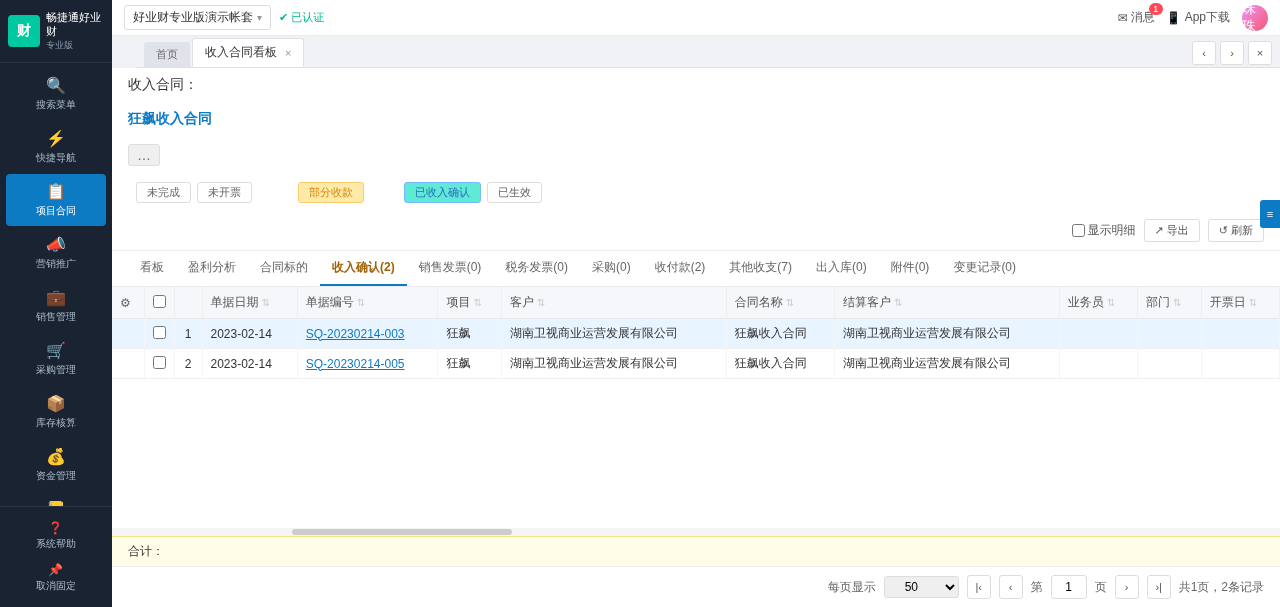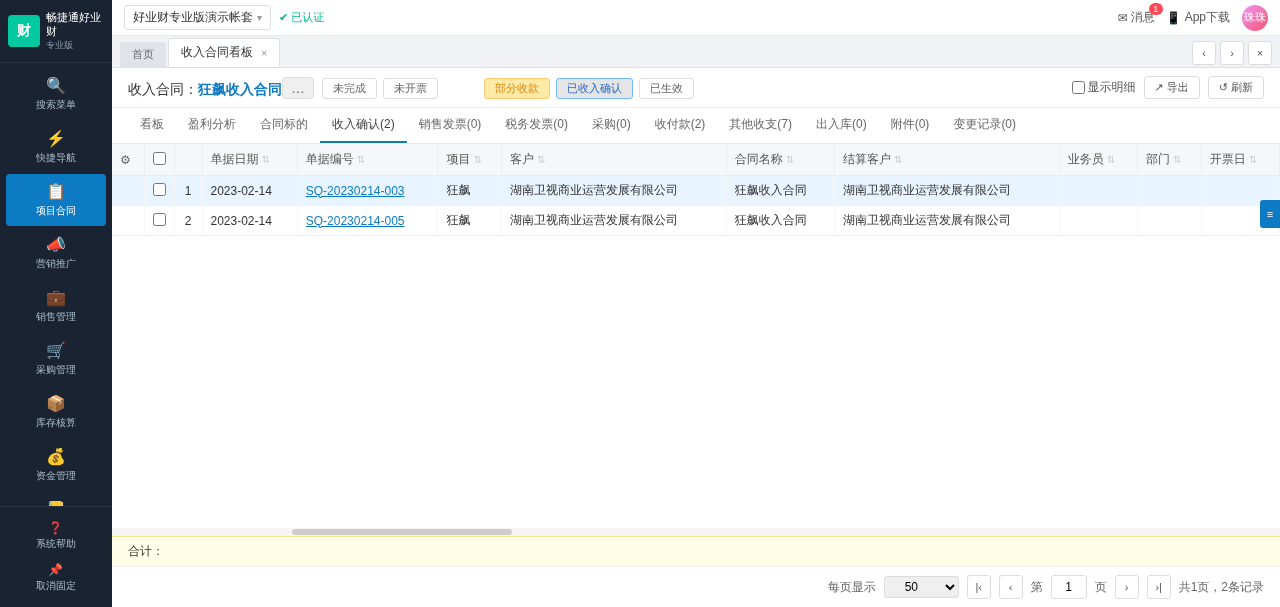--- a/index.html
+++ b/index.html
@@ -27,47 +27,47 @@
 
     
     .topbar { height: 36px; background: #fff; border-bottom: 1px solid #e8eaed; display: flex; align-items: center; padding: 0 12px; gap: 8px; }
     .topbar-company { display: flex; align-items: center; gap: 4px; color: #333; font-size: 12px; border: 1px solid #ddd; border-radius: 3px; padding: 3px 8px; cursor: pointer; }
     .topbar-company-arrow { color: #999; font-size: 10px; }
     .topbar-certified { display: flex; align-items: center; gap: 3px; color: #00b894; font-size: 11px; }
     .topbar-spacer { flex: 1; }
     .topbar-actions { display: flex; align-items: center; gap: 12px; }
     .topbar-action { display: flex; align-items: center; gap: 3px; color: #555; font-size: 12px; cursor: pointer; position: relative; }
     .topbar-badge { position: absolute; top: -6px; right: -8px; background: #ff4757; color: white; border-radius: 8px; font-size: 9px; padding: 1px 4px; min-width: 14px; text-align: center; }
-    .topbar-avatar { width: 26px; height: 26px; border-radius: 50%; background: linear-gradient(135deg, #f093fb, #f5576c); display: flex; align-items: center; justify-content: center; color: white; font-size: 11px; cursor: pointer; }
-
-    
-    .tabbar { height: 32px; background: #f0f2f5; display: flex; align-items: flex-end; padding: 0 8px; gap: 2px; border-bottom: 1px solid #dde1e6; }
+    .topbar-avatar { width: 26px; height: 26px; border-radius: 50%; background: linear-gradient(135deg, #f093fb, #f5576c); display: flex; align-items: center; justify-content: center; color: white; font-size: 14px; cursor: pointer; }
+
+    
+    .tabbar { height: 32px; background: #f0f2f5; display: flex; align-items: flex-end; padding: 0 8px; gap: 2px; border-bottom: 1px solid #dde1e6; margin-left: 24px; }
     .tab { display: flex; align-items: center; gap: 6px; padding: 5px 12px; border-radius: 3px 3px 0 0; cursor: pointer; font-size: 12px; background: #e0e4ea; color: #666; }
     .tab.active { background: #fff; color: #333; border: 1px solid #dde1e6; border-bottom: 1px solid #fff; }
     .tab-home { color: #666; font-size: 11px; }
     .tab-close { color: #999; font-size: 11px; margin-left: 2px; }
 
     
     .content { flex: 1; background: #fff; overflow: hidden; display: flex; flex-direction: column; }
 
     
-    .contract-header { padding: 8px 16px; display: flex; align-items: flex-end; gap: 0; border-bottom: 1px solid #eee; }
+    .contract-header { padding: 8px 16px; display: flex; align-items: flex-start; gap: 16px; border-bottom: 1px solid #eee; flex-direction: column; }
     .contract-status-group { display: flex; gap: 6px; margin-left: 8px; }
     .status-btn { padding: 2px 10px; border-radius: 3px; font-size: 11px; cursor: pointer; border: 1px solid #ddd; background: #fff; color: #666; }
     .status-btn.active-partial { background: #ffeaa7; border-color: #fdcb6e; color: #d68910; margin-left: 40px; }
-    .status-btn.active-confirmed { background: #e5e5e5; border-color: #74b9ff; color: #2d6bc4; }
+    .status-btn.active-confirmed { background: #5eead4; border-color: #74b9ff; color: #2d6bc4; margin-left: 34px; }
     .status-btn.completed { border-color: #ddd; color: #666; }
     .header-actions { margin-left: auto; display: flex; gap: 8px; align-items: center; }
     .header-action-btn { padding: 3px 10px; border: 1px solid #ddd; border-radius: 3px; cursor: pointer; font-size: 11px; color: #555; background: #fff; display: flex; align-items: center; gap: 3px; }
     .more-btn { font-size: 14px; color: #666; cursor: pointer; border: 1px solid #ddd; padding: 2px 8px; border-radius: 3px; }
 
     
     .sub-tabs { display: flex; padding: 0 16px; border-bottom: 1px solid #e8eaed; background: #fff; }
     .sub-tab { padding: 8px 12px; font-size: 12px; cursor: pointer; color: #666; border-bottom: 2px solid transparent; white-space: nowrap; }
-    .sub-tab.active { color: #404040; border-bottom: 2px solid #0d7bc4; font-weight: 400; }
+    .sub-tab.active { color: #a16207; border-bottom: 2px solid #0d7bc4; font-weight: 700; }
 
     
     .table-container { flex: 1; overflow: auto; position: relative; }
     .data-table { width: 100%; border-collapse: collapse; font-size: 12px; }
     .data-table th { background: #f5f7fa; border-bottom: 1px solid #e8eaed; padding: 7px 8px; text-align: left; color: #555; font-weight: normal; white-space: nowrap; border-right: 1px solid #eee; position: sticky; top: 0; z-index: 2; }
     .data-table td { padding: 6px 8px; border-bottom: 1px solid #f0f0f0; color: #333; white-space: nowrap; border-right: 1px solid #f5f5f5; }
     .data-table tr.selected td { background: #e8f4ff; }
     .th-sortable { display: flex; align-items: center; gap: 3px; cursor: pointer; }
     .sort-icon { color: #ccc; font-size: 10px; }
     .link-cell { color: #0d7bc4; cursor: pointer; text-decoration: underline; }

